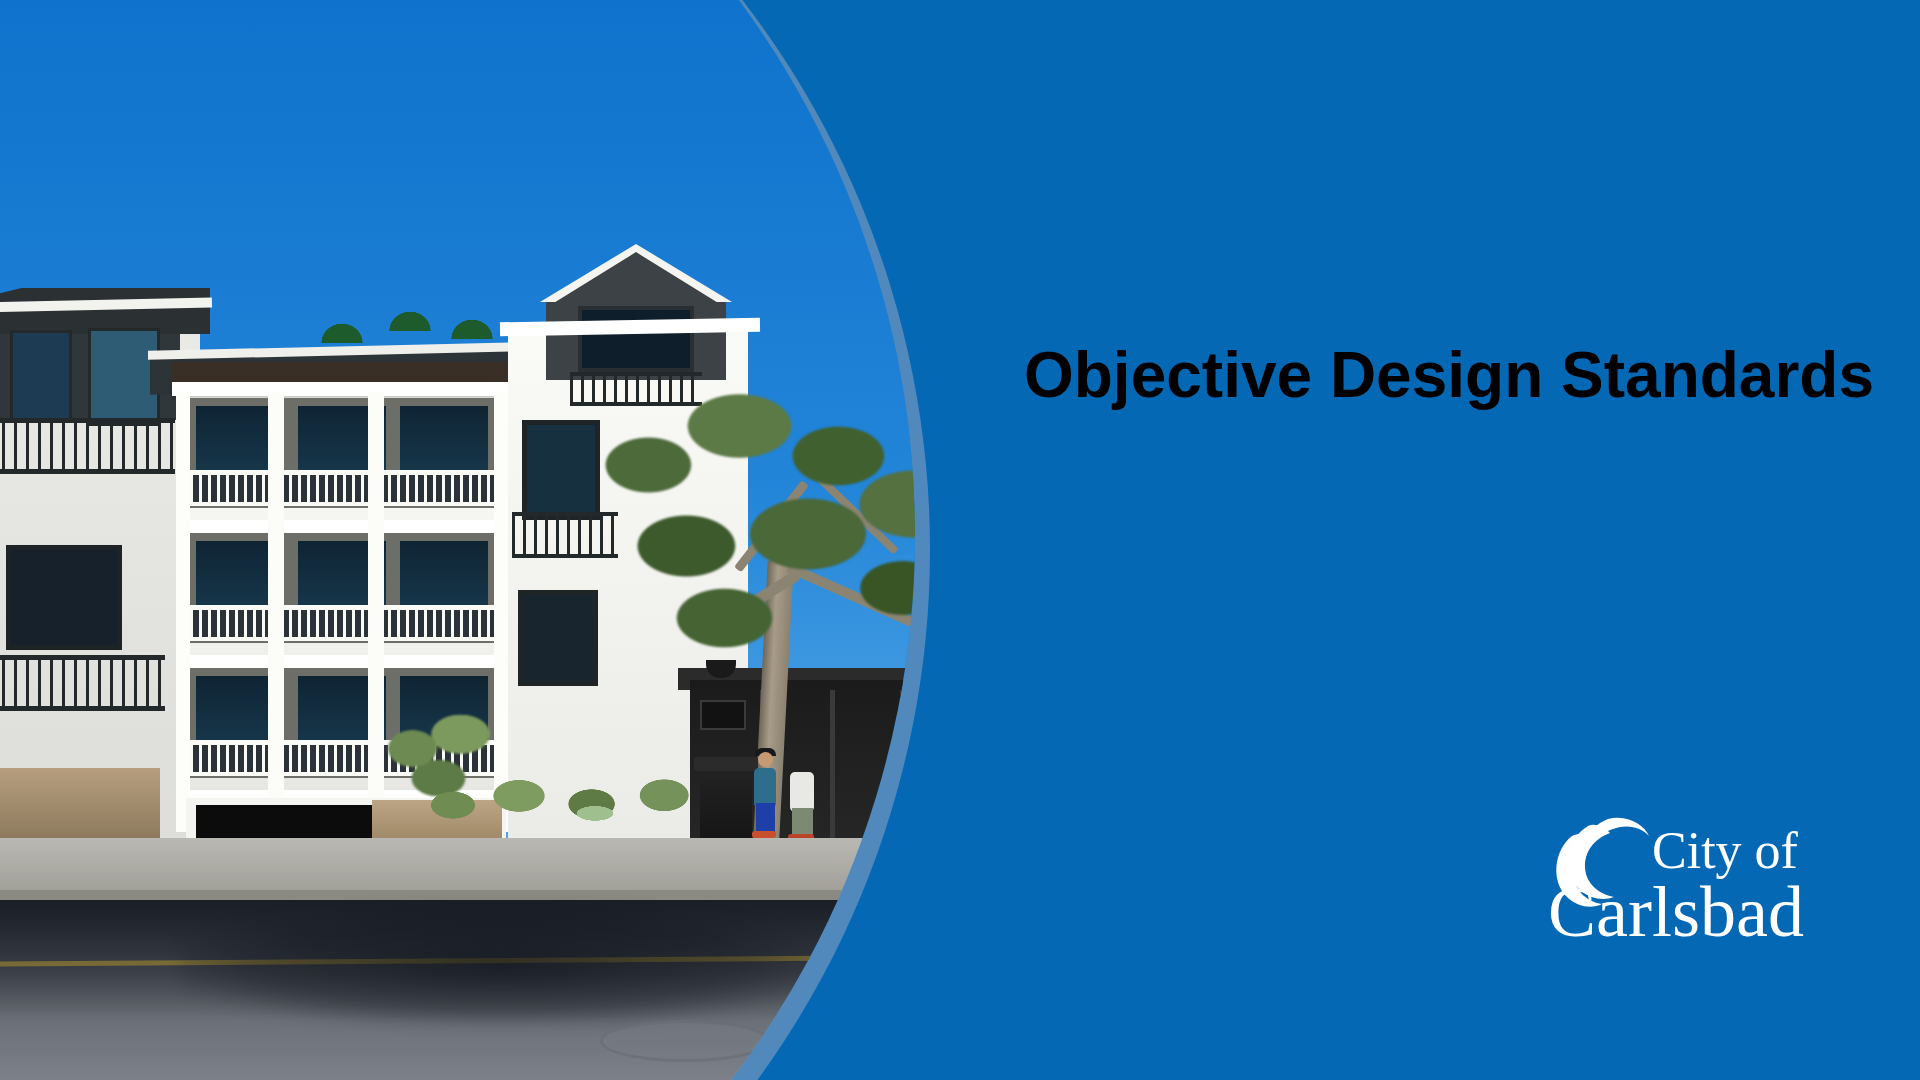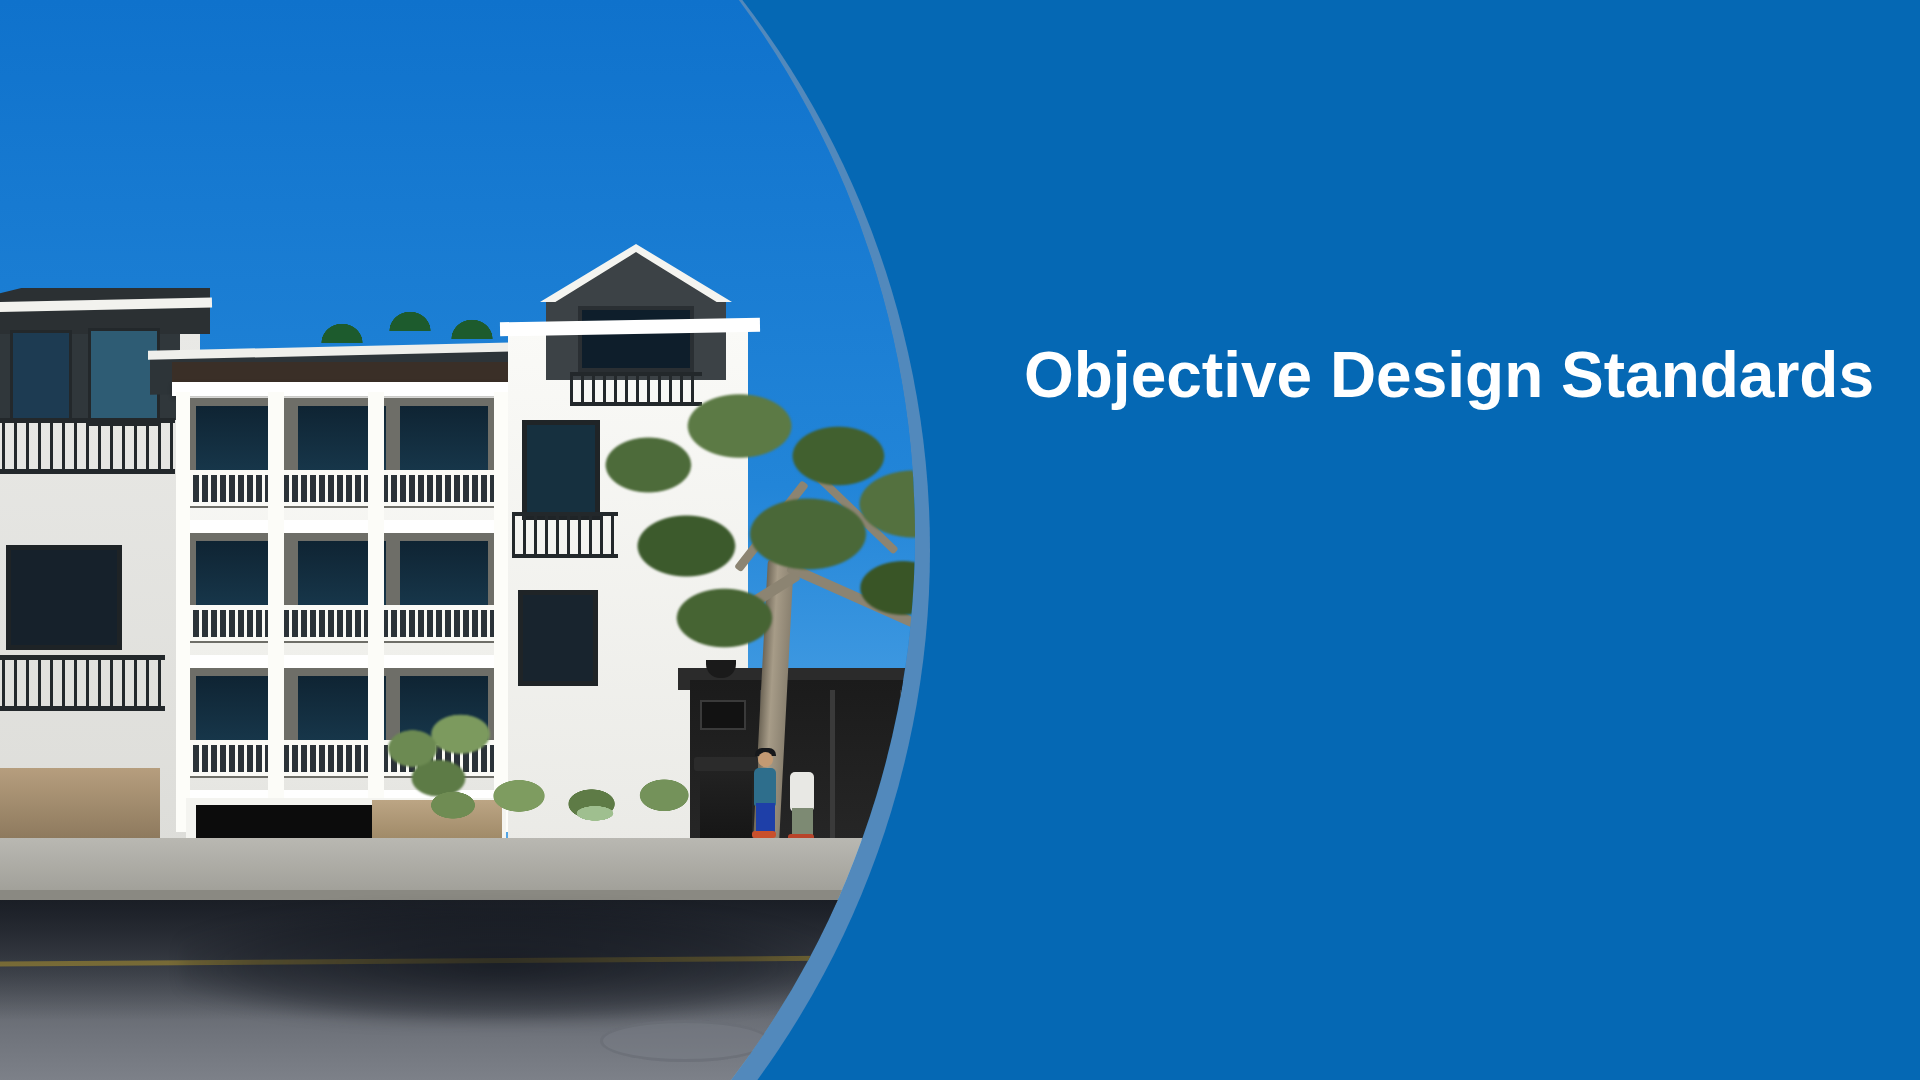--- a/index.html
+++ b/index.html
@@ -337,21 +337,21 @@
     font-size:78px;
     font-weight:bold;
     color:#FFFFFF;
     line-height:1.0;
     letter-spacing:-0.5px;
     white-space:nowrap;
   }
   .title-sub {
     font-size:64px;
     font-weight:bold;
-    color:#ffffff;
+    color:#000000;
     line-height:1.05;
     margin-top:6px;
     white-space:nowrap;
   }
 
   
   .logo {
     position:absolute;
     left:1548px; top:806px;
     width:280px; height:160px;
@@ -478,14 +478,25 @@
       <div class="tree-shadow"></div>
       <div class="manhole"></div>
 
     </div>
   </div>
 
   <div class="title-block">
     <div class="title-sub">Objective Design Standards</div>
   </div>
 
+  <div class="logo">
+    <svg viewBox="0 0 280 160" xmlns="http://www.w3.org/2000/svg" aria-hidden="true">
+      <g fill="#FFFFFF">
+        <path d="M24 30 C 6 44, 2 76, 20 92 C 30 101, 44 103, 54 98 C 40 96, 28 86, 26 72 C 24 57, 31 42, 44 34 C 37 28, 30 27, 24 30 Z"></path>
+        <path d="M40 20 C 18 33, 12 66, 32 84 C 42 93, 56 95, 66 91 C 50 88, 38 77, 37 62 C 36 46, 46 33, 62 27 C 55 20, 47 17, 40 20 Z"></path>
+        <path d="M60 13 C 36 22, 26 50, 38 72 C 32 48, 46 26, 72 21 C 84 19, 95 23, 101 30 C 96 18, 78 8, 60 13 Z"></path>
+      </g>
+      <text x="104" y="62" font-family="'Liberation Serif', serif" font-size="52" fill="#FFFFFF">City of</text>
+      <text x="0" y="130" font-family="'Liberation Serif', serif" font-size="72" fill="#FFFFFF">Carlsbad</text>
+    </svg>
+  </div>
 
 </div>
 
 </body></html>

